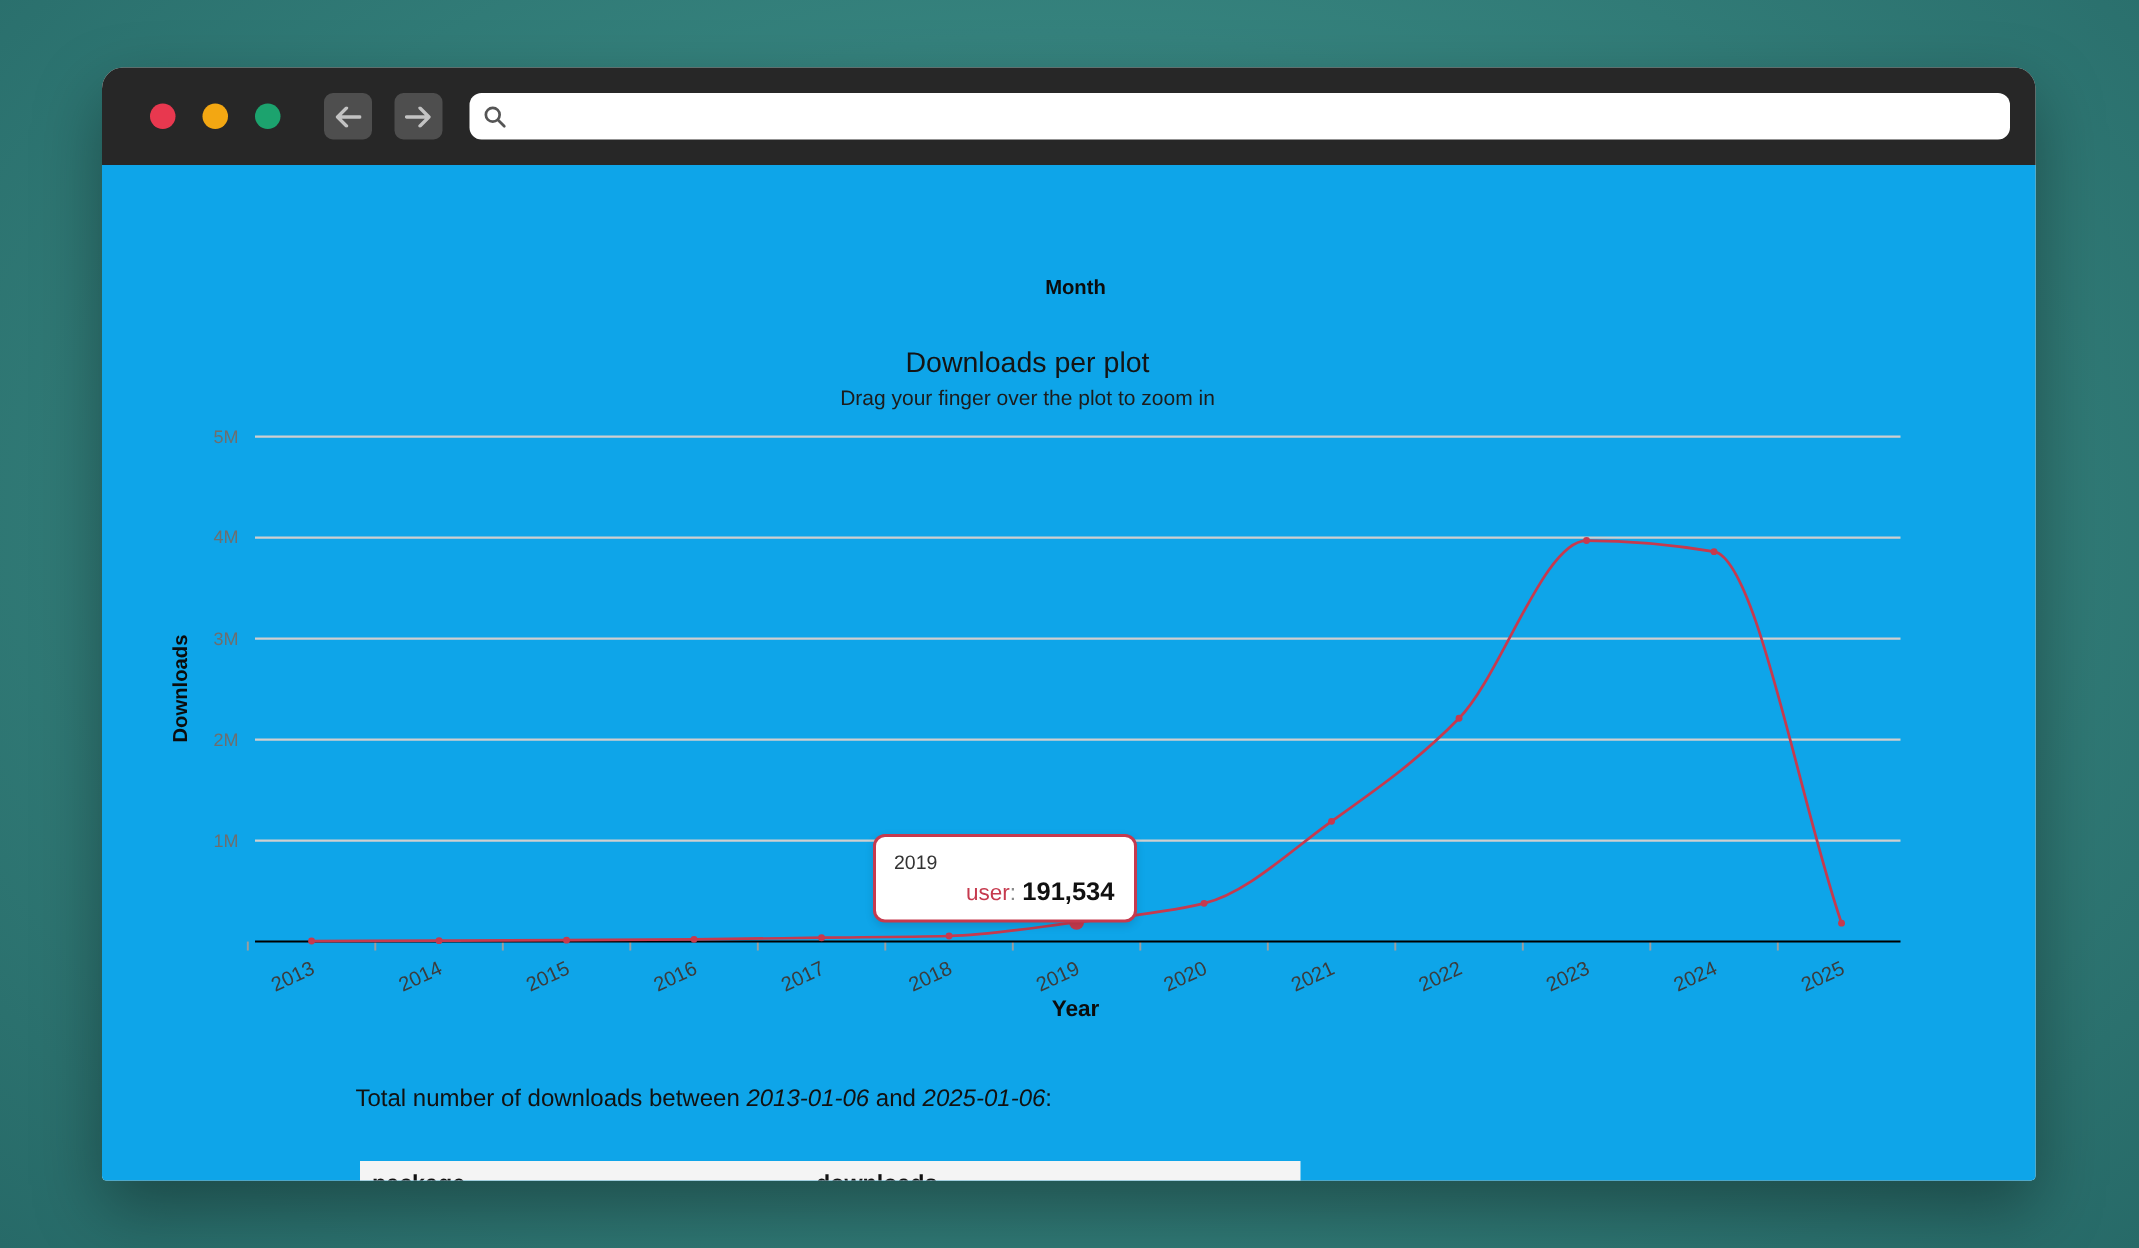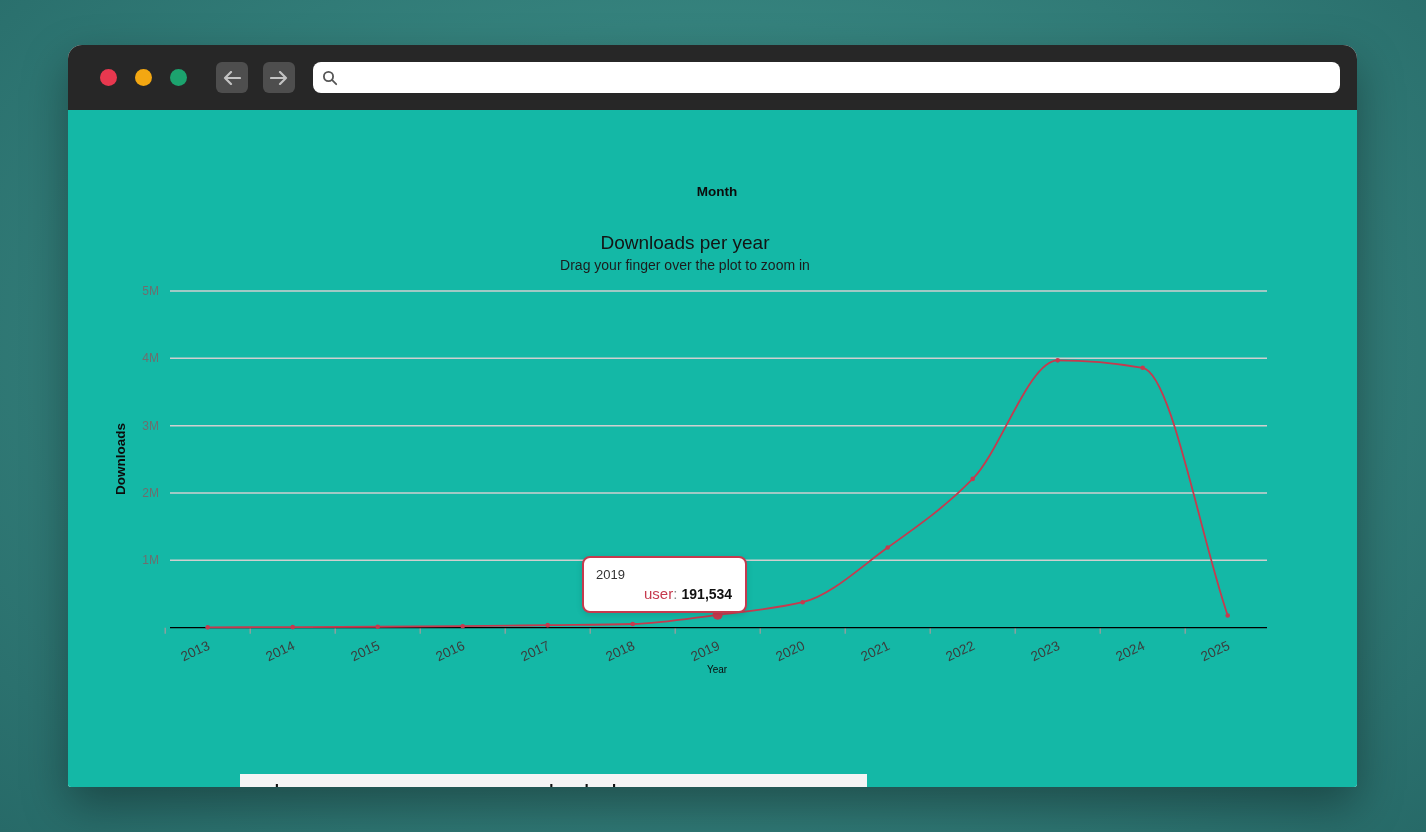--- a/index.html
+++ b/index.html
@@ -27,36 +27,36 @@
   }
   .navbtn svg{display:block;}
   .searchbar{
     flex:1;height:31px;margin-left:3px;background:#ffffff;border-radius:8px;
     display:flex;align-items:center;padding:0 9px;box-sizing:border-box;
   }
   .searchbar input{
     flex:1;border:none;outline:none;background:transparent;
     font:14px "Liberation Sans",sans-serif;color:#222;margin-left:6px;
   }
-  .content{position:absolute;left:0;top:65px;right:0;bottom:0;background:#14b8a6;border-radius:0 0 3px 3px;overflow:hidden;}
+  .content{position:absolute;left:0;top:65px;right:0;bottom:0;background:#0ea5e9;border-radius:0 0 3px 3px;overflow:hidden;}
   .abs{position:absolute;}
   .month-label{left:649px;top:74px;transform:translateX(-50%);font-size:13.5px;font-weight:bold;color:#0c0c0c;}
   .chart-title{left:617px;top:122px;transform:translateX(-50%);font-size:19px;color:#141414;white-space:nowrap;}
   .chart-subtitle{left:617px;top:147px;transform:translateX(-50%);font-size:14px;color:#1c1c1c;white-space:nowrap;}
   .y-axis-title{left:52px;top:349px;transform:translate(-50%,-50%) rotate(-90deg);font-size:13.5px;font-weight:bold;color:#0c0c0c;white-space:nowrap;}
-  .x-axis-title{left:649px;top:554px;transform:translateX(-50%);font-size:10px;font-weight:normal;color:#0c0c0c;}
+  .x-axis-title{left:649px;top:554px;transform:translateX(-50%);font-size:15px;font-weight:bold;color:#0c0c0c;}
   #chart{left:32px;top:165px;}
   .tooltip{
     left:514px;top:446px;min-width:96px;background:#fff;border:2px solid #c63a4e;
     border-radius:8px;padding:9px 13px 8px 12px;box-shadow:0 2px 6px rgba(0,0,0,.12);
   }
   .tt-year{font-size:13px;color:#333;margin-bottom:3px;}
   .tt-pkg{font-size:15px;color:#c63a4e;margin-left:48px;}
   .tt-sep{font-size:15px;color:#8a8a8a;}
-  .tt-val{font-size:14px;font-weight:bold;color:#111;}
+  .tt-val{font-size:17px;font-weight:bold;color:#111;}
   .summary{left:169px;top:614px;margin:0;font-size:16px;color:#111;}
   .dl-table{left:172px;top:664px;width:627px;border-collapse:collapse;font-size:15.5px;color:#111;}
   .dl-table th{background:#f4f4f4;text-align:left;font-weight:bold;padding:7px 8px;height:17px;}
   .dl-table .col-pkg{width:280px;}
 </style>
 </head>
 <body>
 
 <div class="desktop">
   <div class="window">
@@ -81,21 +81,21 @@
         <svg width="16" height="16" viewBox="0 0 16 16">
           <circle cx="6.5" cy="6.5" r="4.6" stroke="#555" stroke-width="1.8" fill="none"></circle>
           <line x1="10.2" y1="10.2" x2="14.2" y2="14.2" stroke="#555" stroke-width="1.8" stroke-linecap="round"></line>
         </svg>
         <input placeholder="" style="">
       </div>
     </div>
 
     <div class="content">
       <div class="abs month-label">Month</div>
-      <div class="abs chart-title">Downloads per year</div>
+      <div class="abs chart-title">Downloads per plot</div>
       <div class="abs chart-subtitle">Drag your finger over the plot to zoom in</div>
       <div class="abs y-axis-title">Downloads</div>
 
       <svg id="chart" class="abs" width="1190" height="415" viewBox="0 0 1190 415" font-family="Liberation Sans, sans-serif">
           <g>
             <line x1="70" x2="1167" y1="285.36" y2="285.36" stroke="#cfcfcf" stroke-width="1.5"></line>
             <line x1="70" x2="1167" y1="218.01999999999998" y2="218.01999999999998" stroke="#cfcfcf" stroke-width="1.5"></line>
             <line x1="70" x2="1167" y1="150.67999999999998" y2="150.67999999999998" stroke="#cfcfcf" stroke-width="1.5"></line>
             <line x1="70" x2="1167" y1="83.33999999999997" y2="83.33999999999997" stroke="#cfcfcf" stroke-width="1.5"></line>
             <line x1="70" x2="1167" y1="15.999999999999943" y2="15.999999999999943" stroke="#cfcfcf" stroke-width="1.5"></line>
@@ -156,20 +156,21 @@
           </g>
         </svg>
 
       <div class="abs x-axis-title">Year</div>
 
       <div class="abs tooltip" style="border-color: rgb(198, 58, 78);">
         <div class="tt-year">2019</div>
         <div class="tt-line"><span class="tt-pkg" style="color: rgb(198, 58, 78);">user</span><span class="tt-sep">: </span><span class="tt-val">191,534</span></div>
       </div>
 
+      <p class="abs summary"><span>Total number of downloads between </span><i>2013-01-06</i><span> and </span><i>2025-01-06</i><span>:</span></p>
 
       <table class="abs dl-table">
         <thead>
           <tr>
             <th class="col-pkg">package</th>
             <th>downloads</th>
           </tr>
         </thead>
 
       </table>

